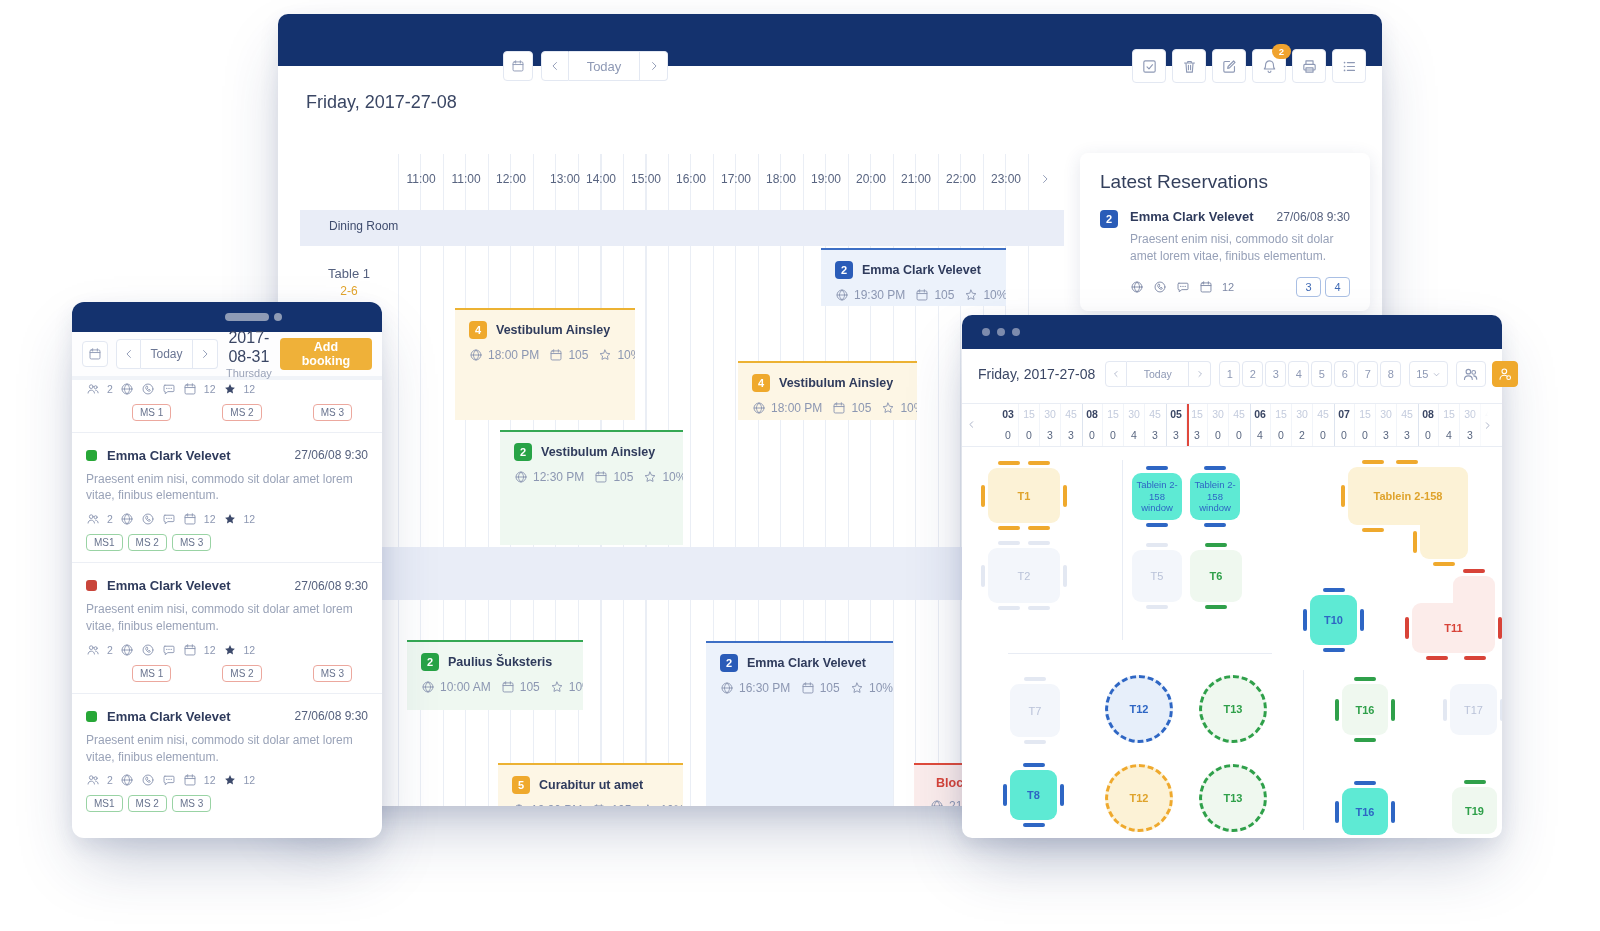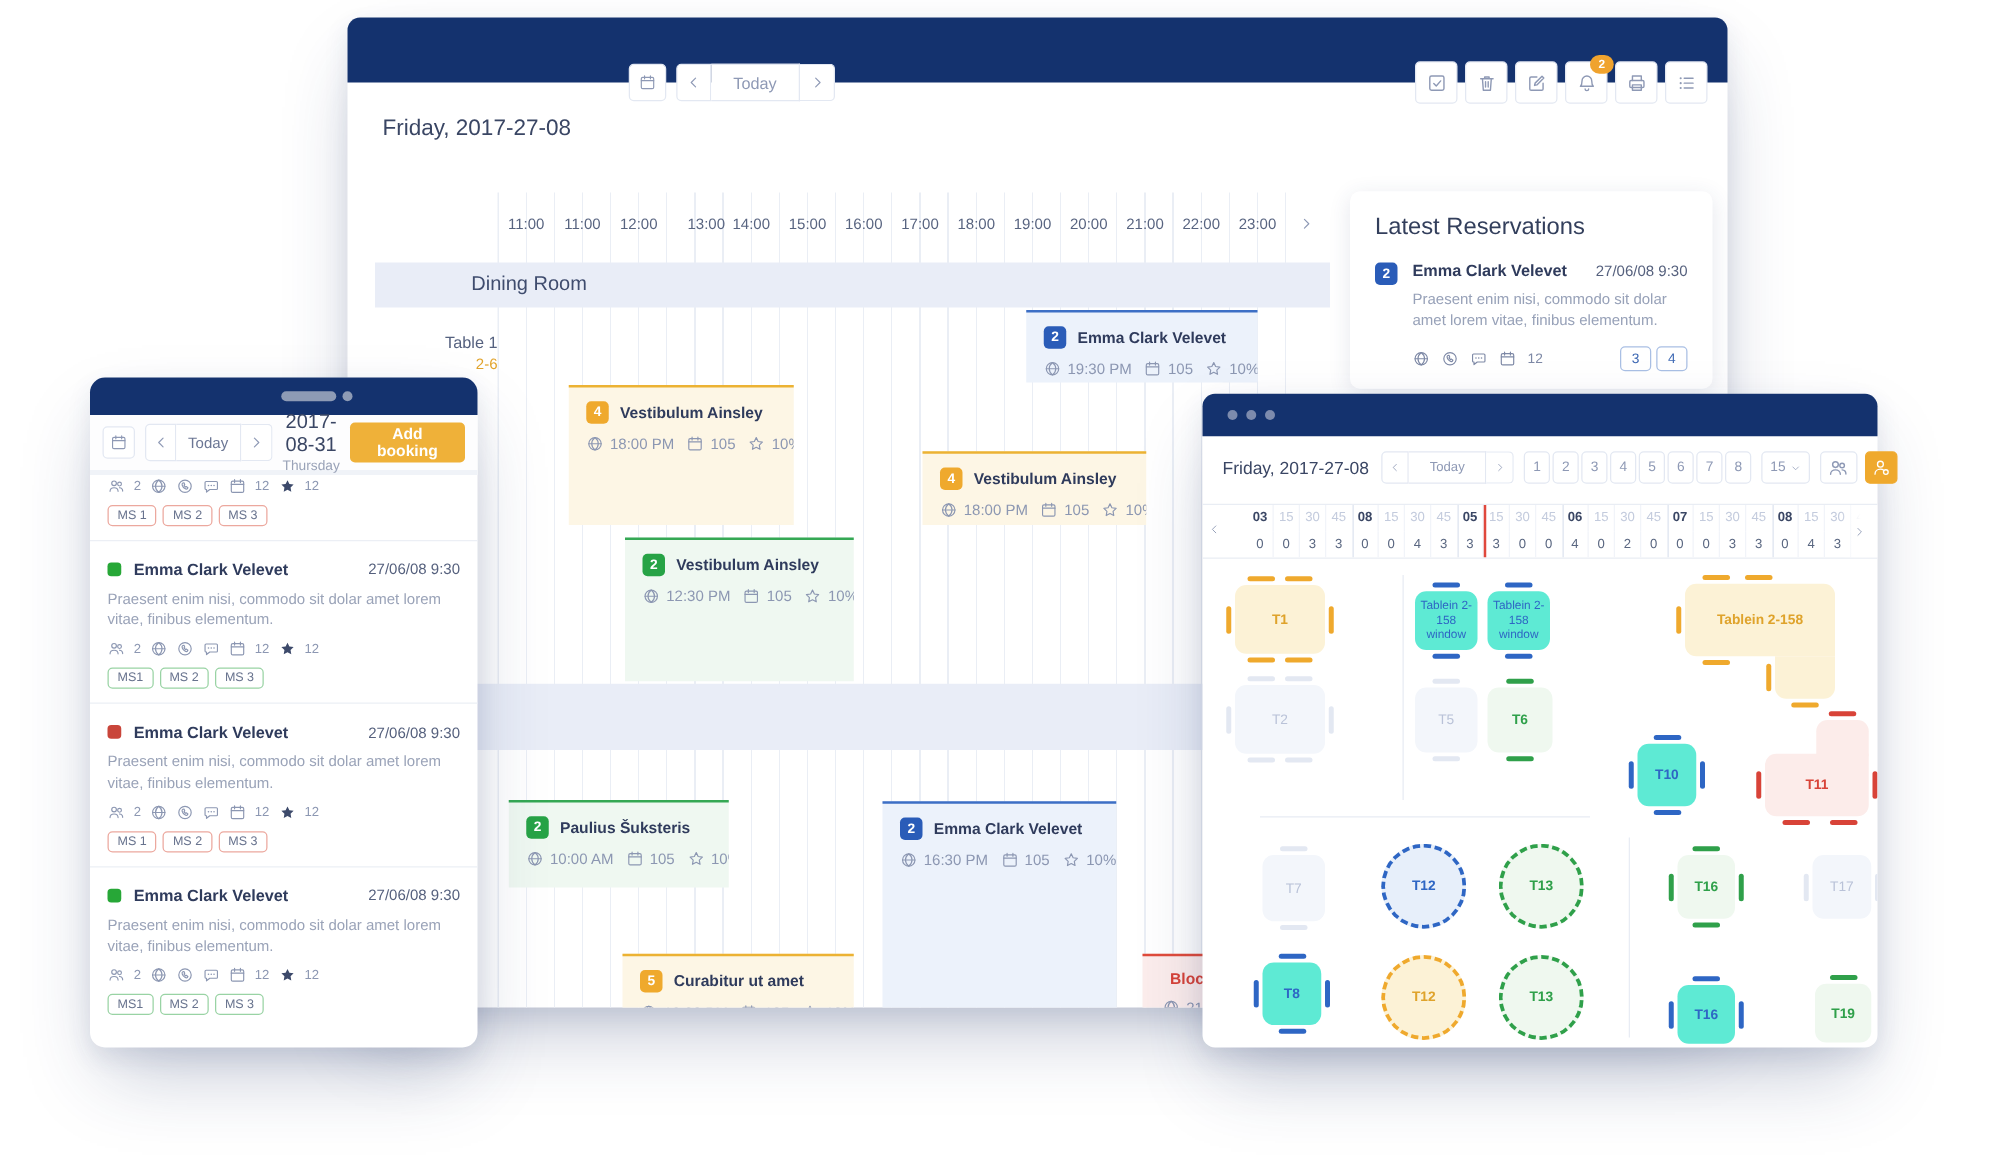--- a/index.html
+++ b/index.html
@@ -35,22 +35,22 @@
       align-items:center;justify-content:center;padding:0 2px;}
 
   
   .tl-hour{position:absolute;top:158px;width:50px;text-align:center;font-size:12px;color:#586480;}
   .tl-next{position:absolute;left:760px;top:158px;color:#8E99B5;}
   .tl-grid{position:absolute;left:120px;top:140px;width:633px;height:652px;
       background:repeating-linear-gradient(to right,#EAEEF5 0,#EAEEF5 1px,transparent 1px,transparent 22.5px);}
   .tl-band{position:absolute;left:22px;width:764px;background:#E9EDF7;}
   #band-dining{top:196px;height:36px;}
   #band-two{top:533px;height:53px;}
-  .sec-label{position:absolute;left:29px;top:9px;font-size:16px;color:#3F4C6E;margin-left:48px;}
-  .row-label{position:absolute;left:22px;top:252px;width:98px;text-align:right;}
+  .sec-label{position:absolute;left:29px;top:9px;font-size:12px;color:#3F4C6E;}
+  .row-label{position:absolute;left:22px;top:252px;width:98px;text-align:center;}
   .row-label .t{font-size:13px;color:#55617F;display:block;}
   .row-label .s{font-size:12px;color:#E2A42C;display:block;margin-top:3px;}
 
   .blk{position:absolute;border-top:2px solid;padding:11px 0 0 14px;box-sizing:border-box;overflow:hidden;}
   .blk.blue{background:#ECF2FB;border-color:#3D6FC5;}
   .blk.green{background:#EFF8F1;border-color:#35A854;}
   .blk.yellow{background:#FDF6E5;border-color:#ECB233;}
   .blk.red{background:#FCEDEC;border-color:#E04B3B;}
   .b-head{display:flex;align-items:center;gap:9px;font-size:12.5px;font-weight:bold;color:#2F3B5C;white-space:nowrap;}
   .badge{min-width:18px;height:18px;border-radius:4px;color:#fff;font-size:11px;font-weight:bold;
@@ -96,21 +96,21 @@
   .mc-r1{display:flex;align-items:center;gap:10px;}
   .dot{width:11px;height:11px;border-radius:3px;flex:none;}
   .dot.red{background:#C9453A;}.dot.green{background:#27A737;}
   .mc-name{font-size:13px;font-weight:bold;color:#2F3B5C;flex:1;}
   .mc-date{font-size:12px;color:#55607D;}
   .mc-text{font-size:12px;color:#9AA3B8;line-height:1.4;margin:8px 0 0;}
   .mc-icons{display:flex;align-items:center;gap:7px;margin-top:8px;color:#8C97B2;font-size:10.5px;}
   .mc-icons .star{color:#3D4A6B;}
   .mc-tags{display:flex;gap:5px;margin-top:8px;}
   .tag{font-size:10px;color:#68738E;border:1px solid;border-radius:4px;padding:2px 7px;background:#fff;}
-  .tag.red{border-color:#ECA89E;}
+  .tag.red{border-color:#ECA89E;margin-left:46px;}
   .tag.green{border-color:#99D3A4;}
 
   
   #floor-win{left:962px;top:315px;width:540px;height:523px;}
   #floor-win .topbar{position:absolute;left:0;top:0;right:0;height:34px;}
   .dots{position:absolute;left:20px;top:13px;display:flex;gap:7px;}
   .dots i{width:8px;height:8px;border-radius:50%;background:#7D8BAD;}
   .f-toolbar{position:absolute;left:0;top:34px;right:0;height:50px;display:flex;align-items:center;
       padding:0 16px;box-sizing:border-box;}
   .f-date{font-size:14px;color:#3A4664;margin-right:10px;white-space:nowrap;}

